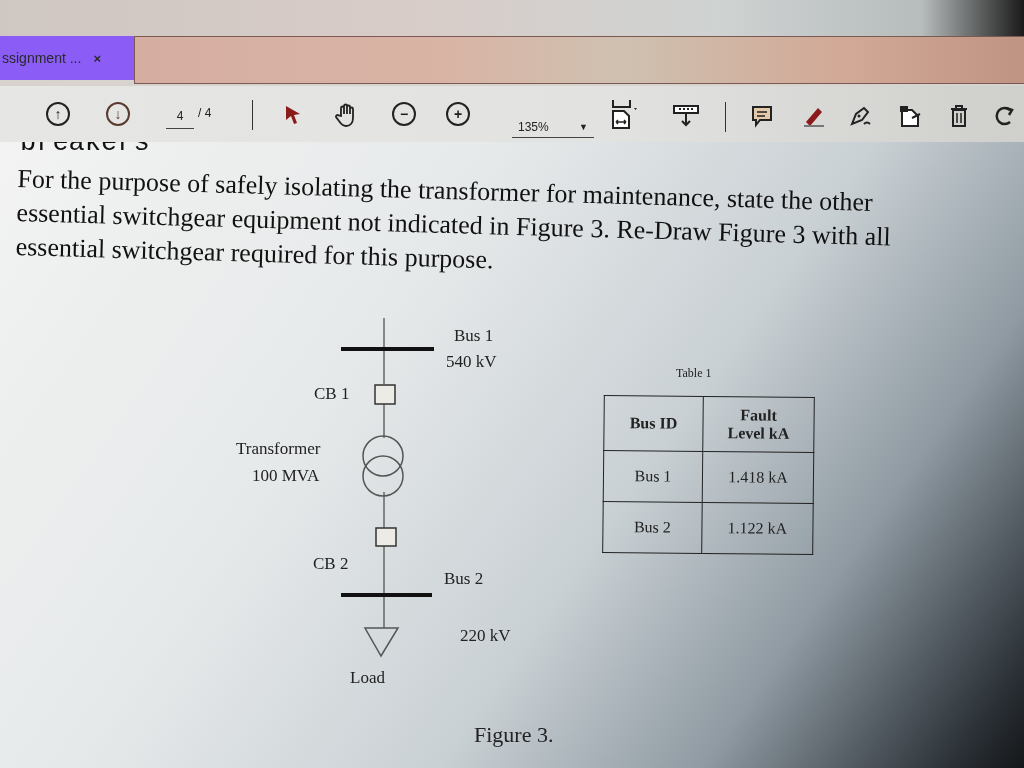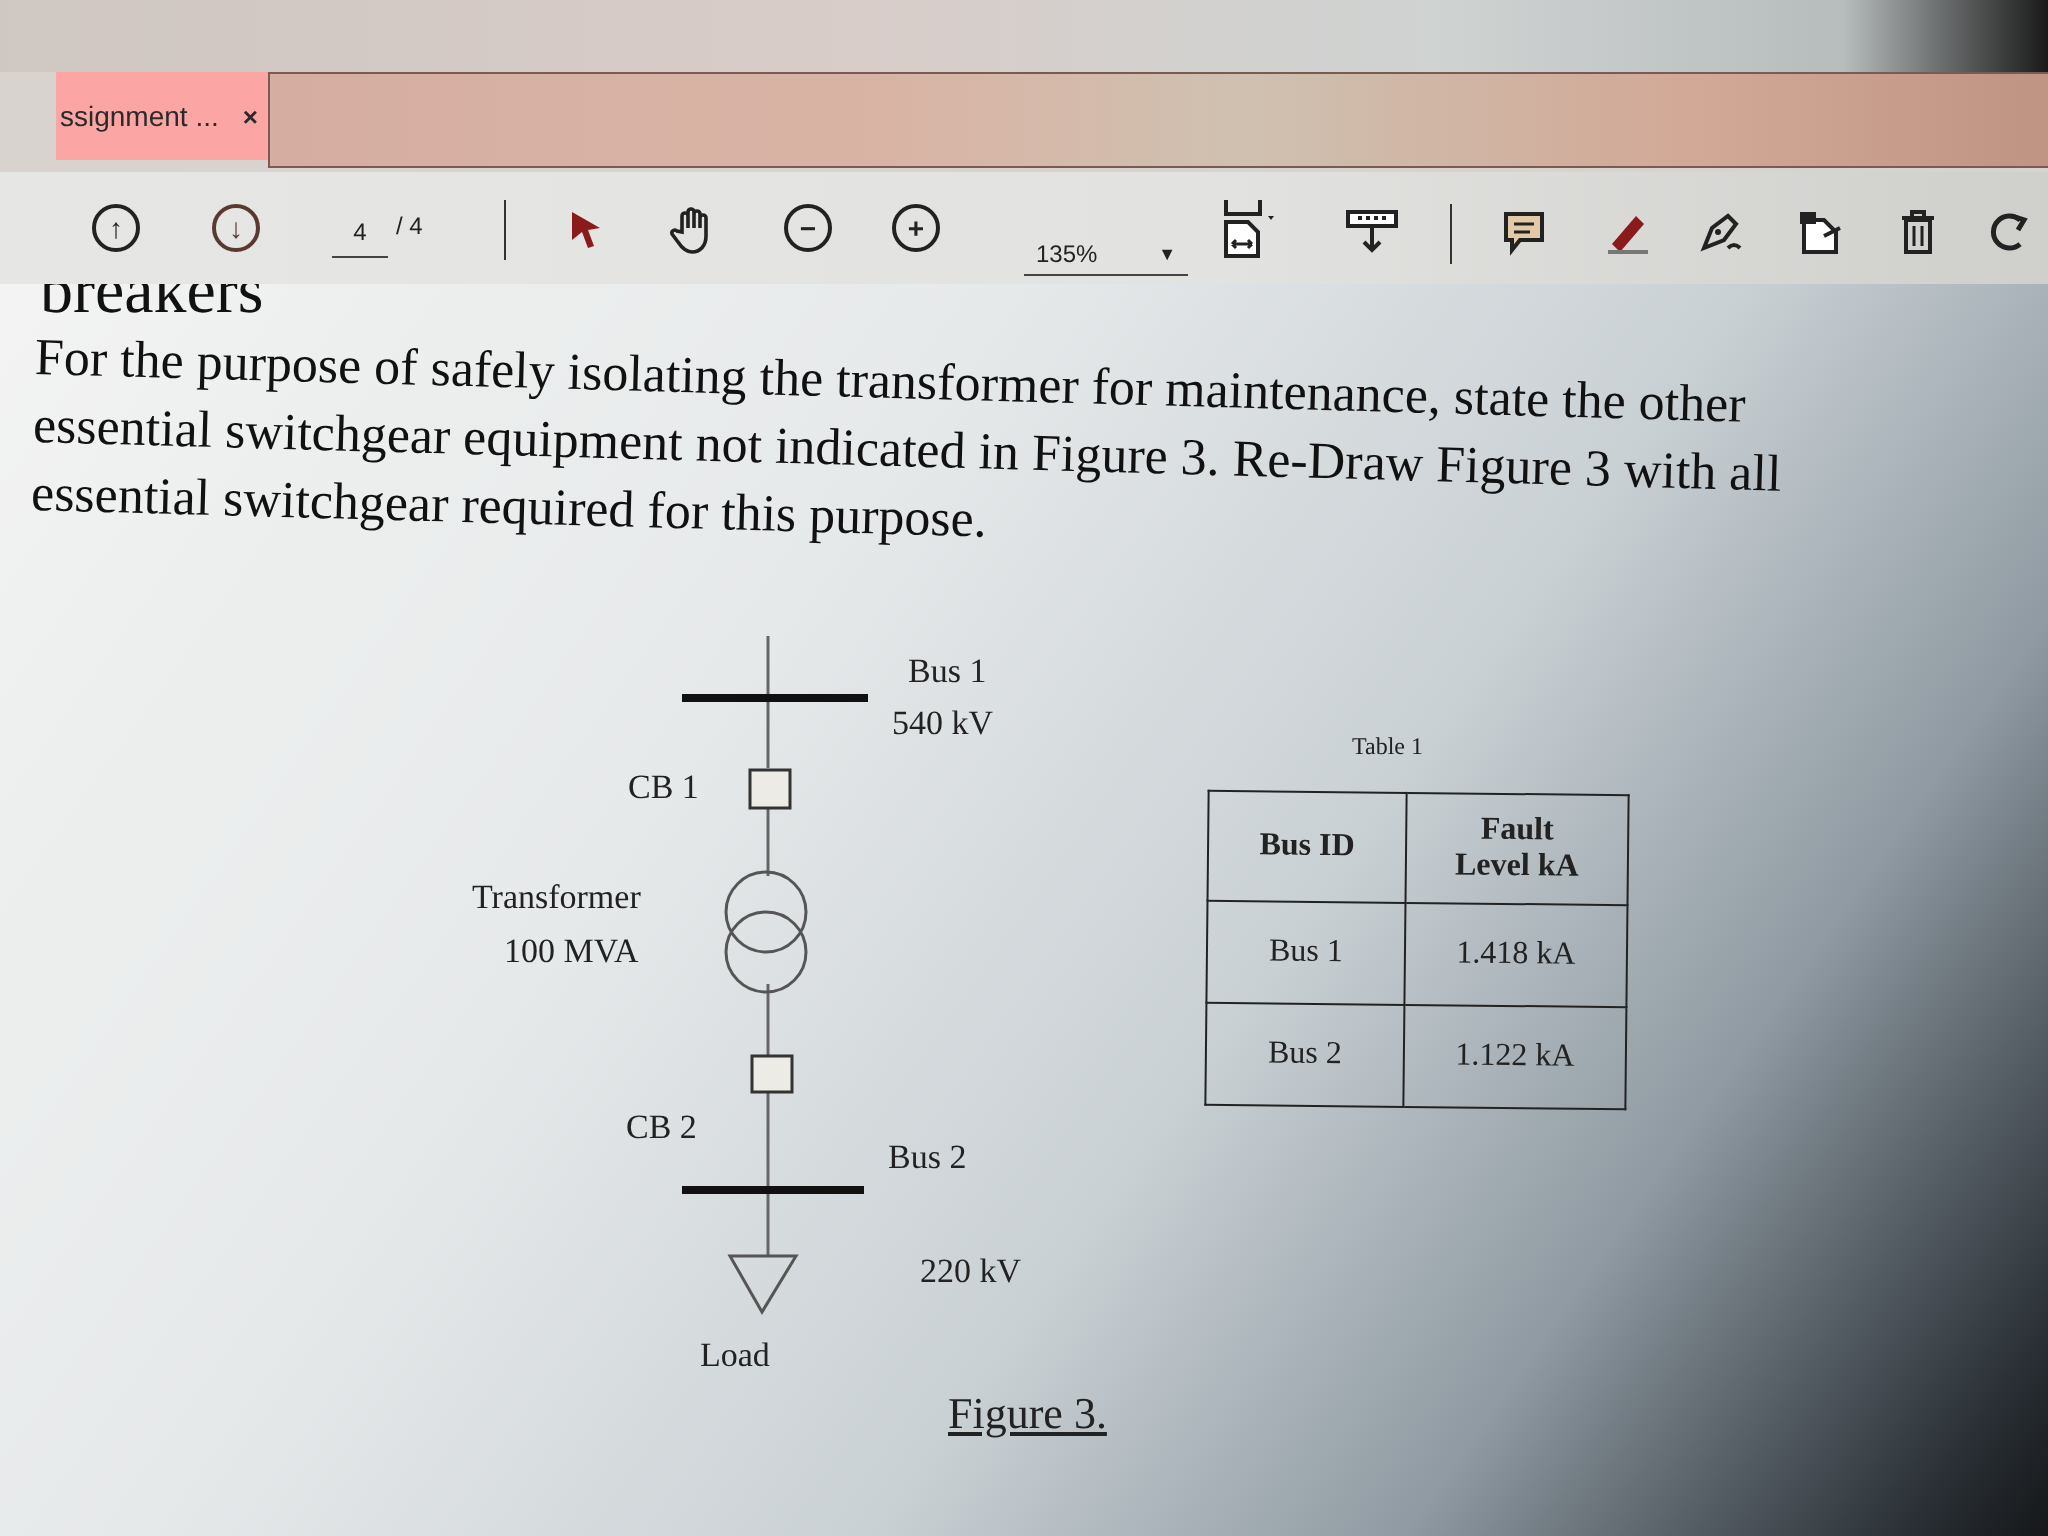--- a/index.html
+++ b/index.html
@@ -12,23 +12,23 @@
     .top-strip {
       position: absolute; left: 0; top: 0; width: 1024px; height: 38px;
       background: linear-gradient(90deg, #cfc7c2 0%, #d8ccc8 40%, #cfd3d2 70%, #b7bcbd 90%, #1a1a1a 100%);
     }
     .tabbar {
       position: absolute; left: 0; top: 36px; width: 1024px; height: 50px;
       background: #d9d3cf;
     }
     .tab {
       position: absolute; left: 0; top: 0; width: 132px; height: 44px;
-      background: #fca5a5;
+      background: #8b5cf6;
       display: flex; align-items: center; gap: 12px; padding-left: 2px;
-      font-family: "Liberation Sans", sans-serif; font-size: 14px; color: #2a2a2a; margin-left: 28px;
+      font-family: "Liberation Sans", sans-serif; font-size: 14px; color: #2a2a2a;
     }
     .tab .close { font-weight: bold; font-size: 13px; cursor: pointer; }
     .tab-fill {
       position: absolute; left: 134px; top: 0; right: 0; height: 46px;
       background: linear-gradient(90deg, #d5aea1 0%, #d9b4a5 35%, #cfc0b0 55%, #d2a896 80%, #bf9483 100%);
       border: 1px solid #7a5a52; border-right: none;
     }
     
     .toolbar {
       position: absolute; left: 0; top: 86px; width: 1024px; height: 56px;
@@ -54,22 +54,22 @@
       border-bottom: 1px solid #444; font-size: 12px; color: #222;
       display: flex; align-items: center; justify-content: space-between; padding: 0 6px; box-sizing: border-box; margin-left: 12px;
     }
     
     .page {
       position: absolute; left: 0; top: 142px; width: 1024px; height: 626px;
       background: linear-gradient(125deg, #f2f3f2 0%, #e6e9ea 35%, #c9d0d4 60%, #8f9aa2 78%, #2a3036 95%, #151719 100%);
       overflow: hidden;
     }
     .cut-word {
-      position: absolute; left: 20px; top: -14px; font-size: 33px; color: #111;
-      font-family: Liberation Serif, serif;
+      position: absolute; left: 20px; top: -14px; font-size: 27px; color: #111;
+      font-family: Liberation Mono, monospace;
       text-align: center;
     }
     .question {
       position: absolute; left: 18px; top: 20px; width: 1000px;
       font-size: 26px; line-height: 34px; color: #111;
       transform: rotate(1.6deg); transform-origin: left top;
     }
     .question p { margin: 0; }
     
     .figure { position: absolute; left: 0; top: 0; width: 932px; height: 626px; }
@@ -79,21 +79,21 @@
       position: absolute; left: 603px; top: 254px; border-collapse: collapse;
       font-size: 16px; color: #222; transform: rotate(0.6deg);
     }
     table.fault td, table.fault th {
       border: 1px solid #222; text-align: center; padding: 0;
     }
     table.fault th { font-weight: bold; height: 54px; }
     table.fault td { height: 50px; }
     .col1 { width: 98px; }
     .col2 { width: 110px; }
-    .caption { position: absolute; left: 474px; top: 552px; font-size: 22px; color: #222; text-decoration: underline; }
+    .caption { position: absolute; left: 474px; top: 580px; font-size: 22px; color: #222; }
   </style>
 </head>
 <body>
 
 <div class="top-strip"></div>
 
 <div class="tabbar">
   <div class="tab">
     <span>ssignment ...</span>
     <span class="close">×</span>

